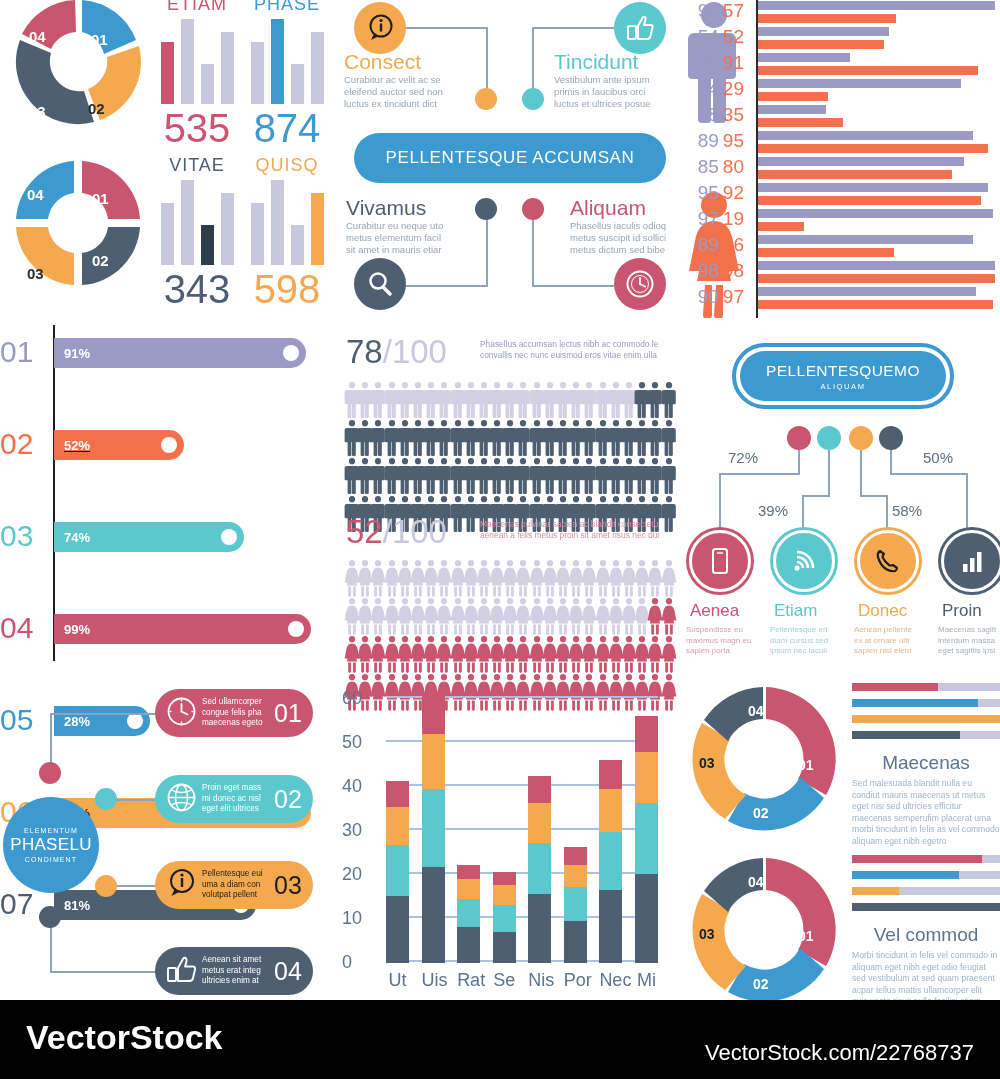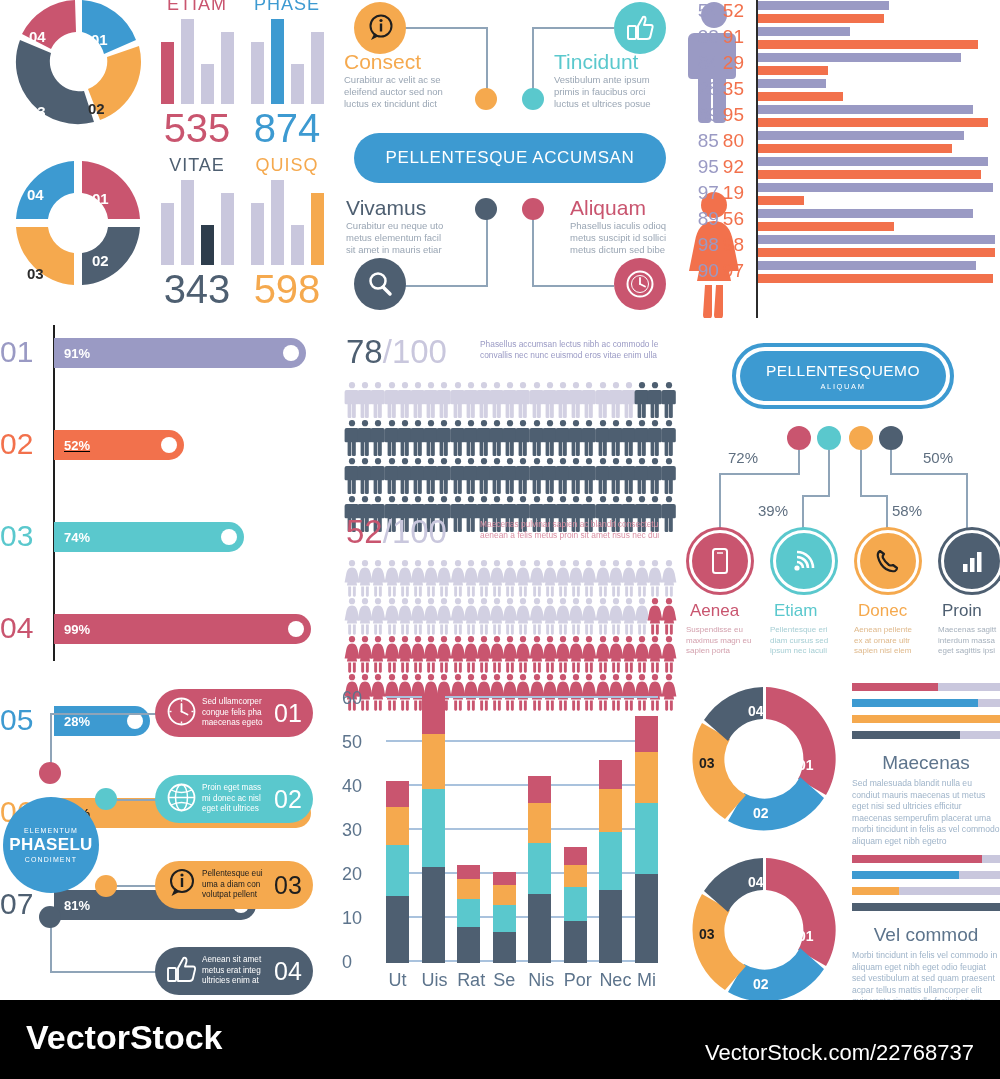--- a/index.html
+++ b/index.html
@@ -89,21 +89,21 @@
   .c6-p { position:absolute; font-size:8px; line-height:10.5px; width:68px; }
 
   
   .cell7 { left:0; top:665px; width:340px; height:340px; }
   .c7-circle {
     position:absolute; left:3px; top:132px; width:96px; height:96px; border-radius:50%;
     background:#3d9ad1; color:#fff; display:flex; flex-direction:column;
     align-items:center; justify-content:center; text-align:center;
   }
   .c7-circle .s1 { font-size:7px; letter-spacing:1.1px; }
-  .c7-circle .s2 { font-size:17px; letter-spacing:.3px; margin:1px 0;font-weight:bold;}
+  .c7-circle .s2 { font-size:17px; letter-spacing:.3px; margin:1px 0;}
   .c7-circle .s3 { font-size:7px; letter-spacing:1.1px; }
   .c7-box { position:absolute; left:155px; width:158px; height:48px; border-radius:24px; display:flex; align-items:center;}
   .c7-box .txt { font-size:8.2px; line-height:10.5px; color:#fff; width:66px; margin-left:4px;}
   .c7-box .no { font-size:25px; color:#fff; margin-left:6px;}
   .c7-dot { position:absolute; width:22px; height:22px; border-radius:50%;}
   .c7-line { position:absolute; background:#8fa4b8;}
 
   
   .cell8 { left:340px; top:665px; width:340px; height:345px; }
   .sb-y { position:absolute; left:2px; font-size:18px; color:#5d748c;}
@@ -284,20 +284,27 @@
     </svg>
 
     <svg class="abs" style="left:6px;top:190px;" width="56" height="128" viewBox="0 0 56 128">
       <circle cx="28" cy="15" r="13" fill="#f2714c"></circle>
       <path d="M28 31 c-12 0 -17 9 -19 20 l-6 30 h10 l-2 10 h34 l-2 -10 h10 l-6 -30 c-2 -11 -7 -20 -19 -20 z" fill="#f2714c"></path>
       <path d="M19 95 h7 v30 a4 4 0 0 1 -4 4 h-1 a4 4 0 0 1 -4 -4 z M30 95 h7 v30 a4 4 0 0 1 -4 4 h-1 a4 4 0 0 1 -4 -4 z" fill="#f2714c"></path>
     </svg>
 
     <div class="abs" style="left:0;top:0;width:320px;">
       <div class="gb-row">
+          <div class="gb-nums"><span class="m">98</span><span class="f">57</span></div>
+          <div class="gb-track">
+            <i class="m" style="width:98%"></i>
+            <i class="f" style="width:57%"></i>
+          </div>
+        </div>
+      <div class="gb-row">
           <div class="gb-nums"><span class="m">54</span><span class="f">52</span></div>
           <div class="gb-track">
             <i class="m" style="width:54%"></i>
             <i class="f" style="width:52%"></i>
           </div>
         </div>
       <div class="gb-row">
           <div class="gb-nums"><span class="m">38</span><span class="f">91</span></div>
           <div class="gb-track">
             <i class="m" style="width:38%"></i>

